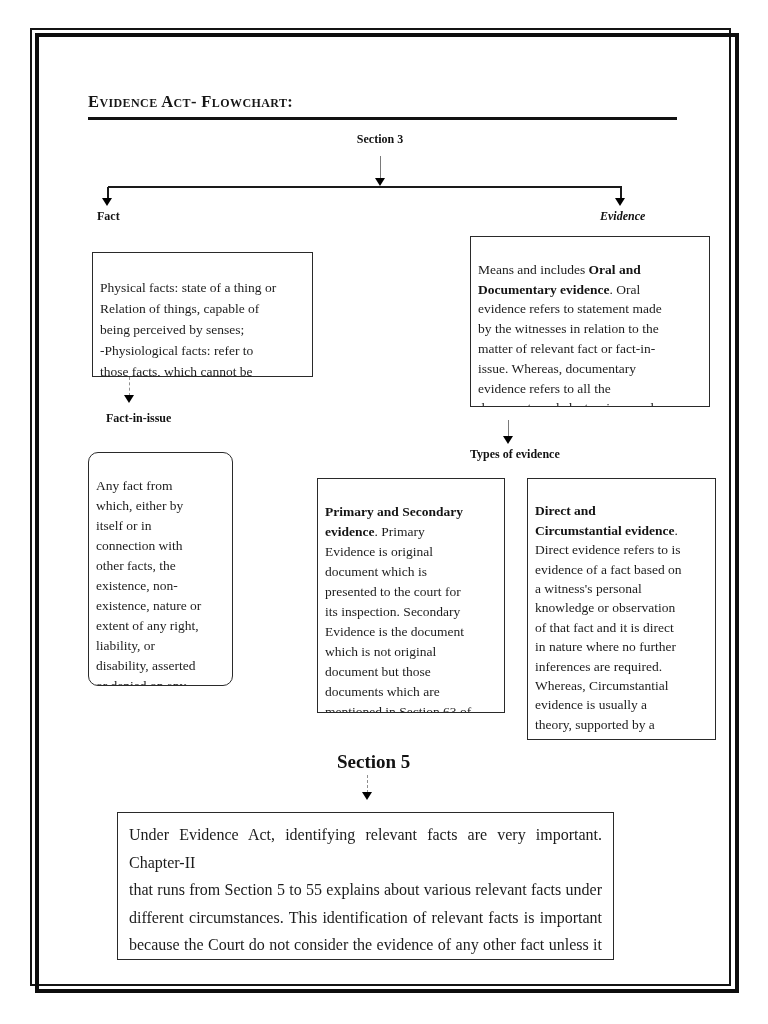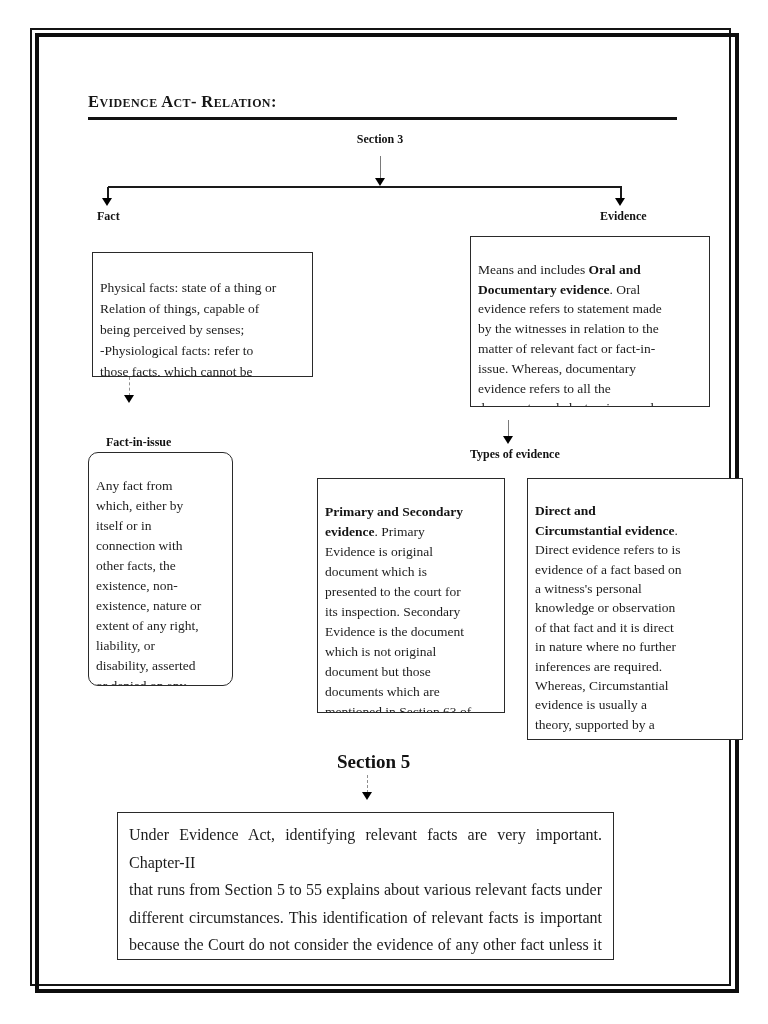--- a/index.html
+++ b/index.html
@@ -52,35 +52,35 @@
   .last-line { text-align:left; }
 </style>
 </head>
 <body>
 
 <div class="page">
 
   <div class="frame-thin"></div>
   <div class="frame-thick"></div>
 
-  <div class="title">Evidence Act- Relation:</div>
+  <div class="title">Evidence Act- Flowchart:</div>
   <div class="title-rule"></div>
 
   <div class="lbl" style="left:340px; top:132px; width:80px; text-align:center;">Section 3</div>
   <div class="stem" style="left:380px; top:156px; height:23px;"></div>
   <div class="arrowhead" style="left:375px; top:178px;"></div>
 
   <div class="hline" style="left:108px; top:186px; width:514px;"></div>
   <div class="drop" style="left:107px; top:187px; height:12px;"></div>
   <div class="arrowhead" style="left:102px; top:198px;"></div>
   <div class="drop" style="left:620px; top:187px; height:12px;"></div>
   <div class="arrowhead" style="left:615px; top:198px;"></div>
 
   <div class="lbl" style="left:97px; top:209px;">Fact</div>
-  <div class="lbl" style="left:600px; top:209px;">Evidence</div>
+  <div class="lbl" style="left:600px; top:209px;font-style:italic;">Evidence</div>
 
   <div class="tbox" style="left:92px; top:252px; width:221px; height:125px; line-height:21px;">
     <span>Physical facts: state of a thing or
 Relation of things, capable of
 being perceived by senses;
 -Physiological facts: refer to
 those facts, which cannot be
 perceived by senses.</span>
   </div>
 
@@ -90,21 +90,21 @@
 evidence refers to statement made
 by the witnesses in relation to the
 matter of relevant fact or fact-in-
 issue. Whereas, documentary
 evidence refers to all the
 documents and electronic records.</span>
   </div>
 
   <div class="stem-dashed" style="left:129px; top:377px; height:19px;"></div>
   <div class="arrowhead" style="left:124px; top:395px;"></div>
-  <div class="lbl" style="left:106px; top:411px;margin-top:24px;">Fact-in-issue</div>
+  <div class="lbl" style="left:106px; top:411px;">Fact-in-issue</div>
   <div class="tbox" style="left:88px; top:452px; width:145px; height:234px; line-height:20px;border-radius:10px;">
     <span>Any fact from
 which, either by
 itself or in
 connection with
 other facts, the
 existence, non-
 existence, nature or
 extent of any right,
 liability, or
@@ -123,21 +123,21 @@
 document which is
 presented to the court for
 its inspection. Secondary
 Evidence is the document
 which is not original
 document but those
 documents which are
 mentioned in Section 63 of</span>
   </div>
 
-  <div class="tbox" style="left:527px; top:478px; width:216px; height:262px; line-height:19.4px;">
+  <div class="tbox" style="left:527px; top:478px; width:189px; height:262px; line-height:19.4px;">
     <b>Direct and
 Circumstantial evidence</b><span>.
 Direct evidence refers to is
 evidence of a fact based on
 a witness's personal
 knowledge or observation
 of that fact and it is direct
 in nature where no further
 inferences are required.
 Whereas, Circumstantial

